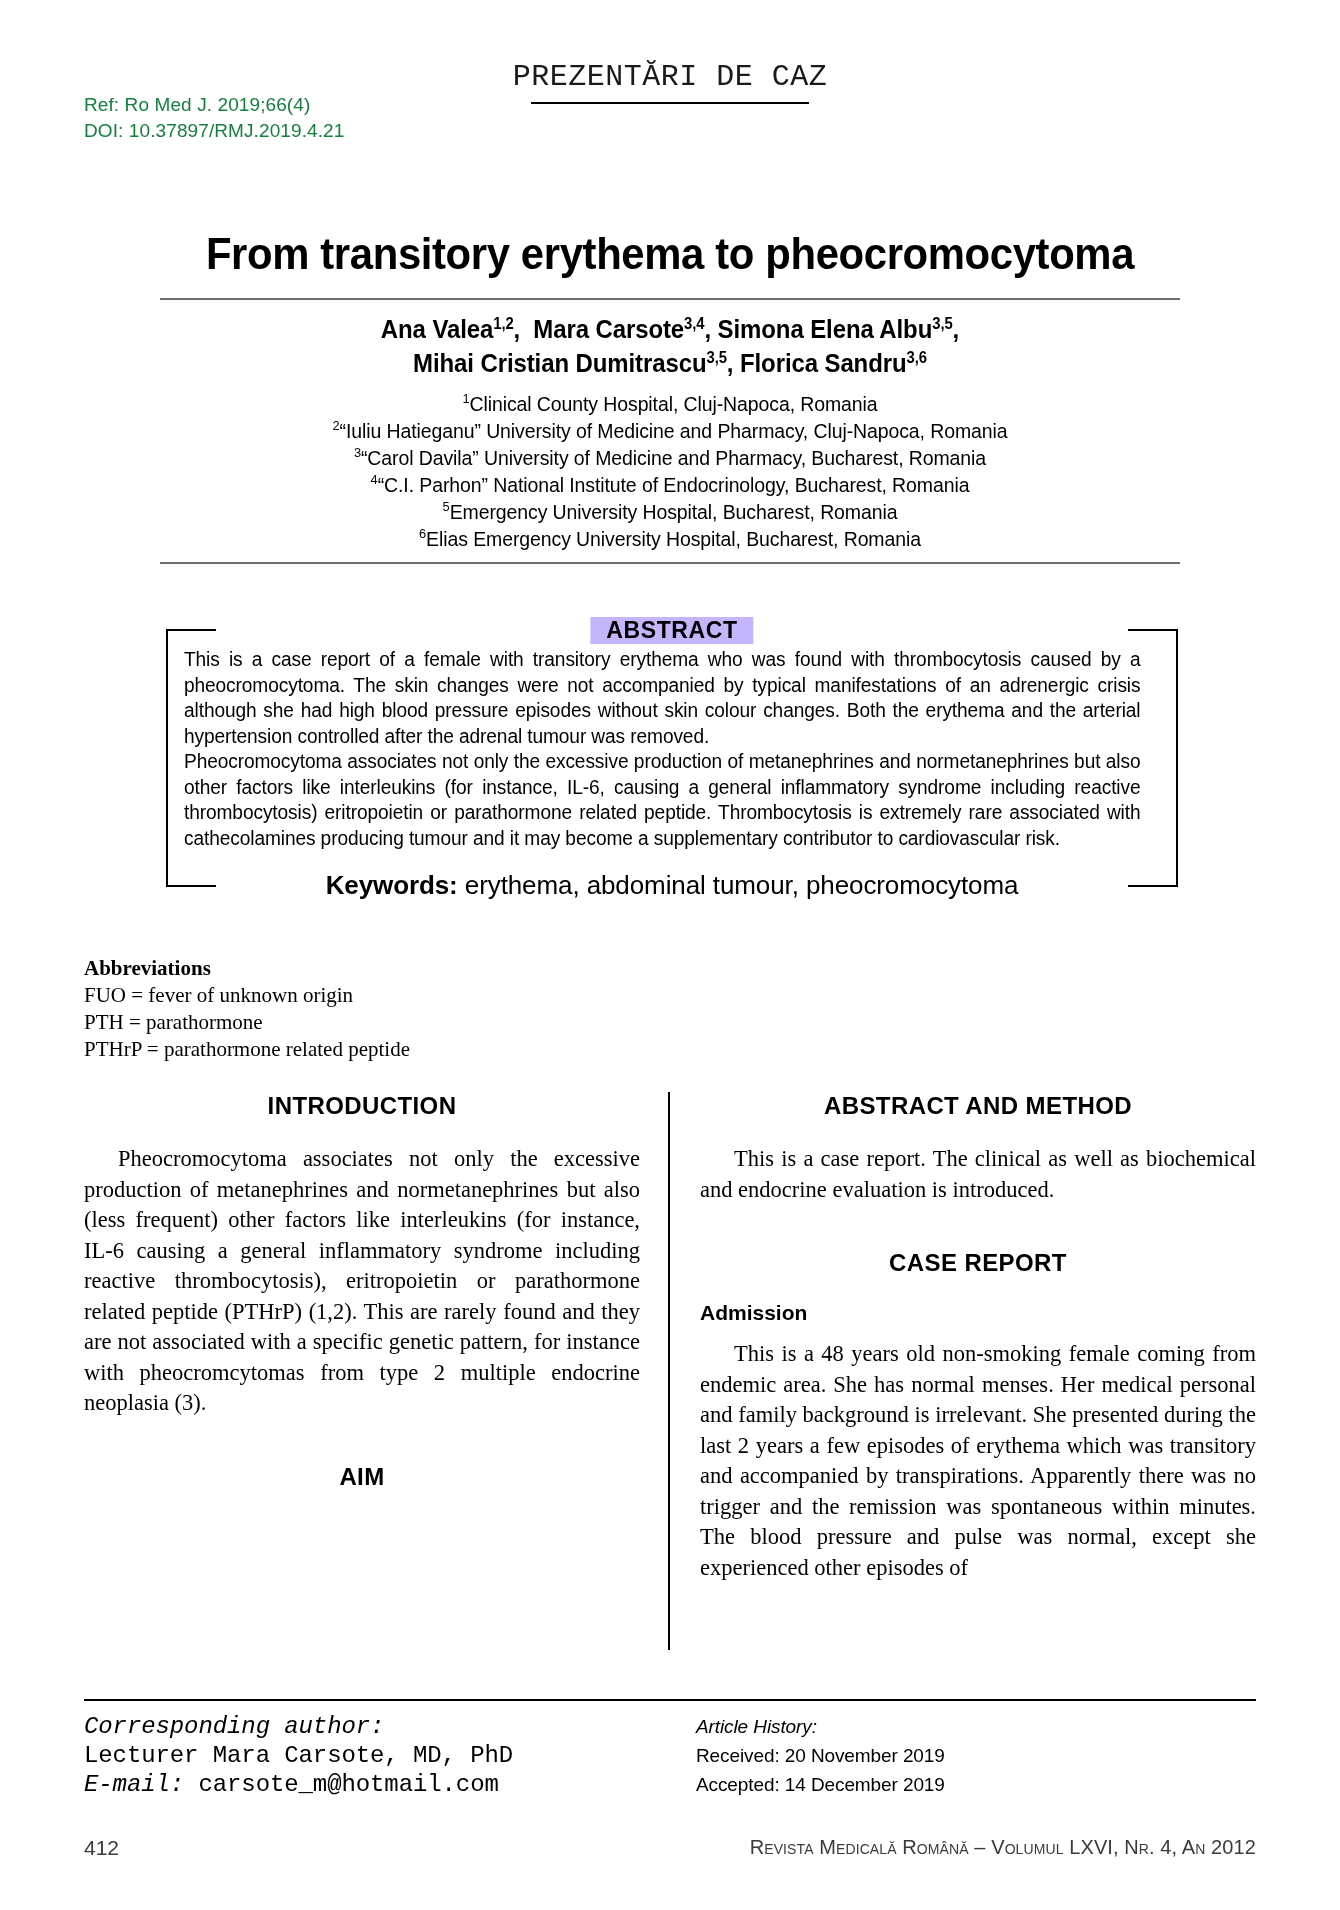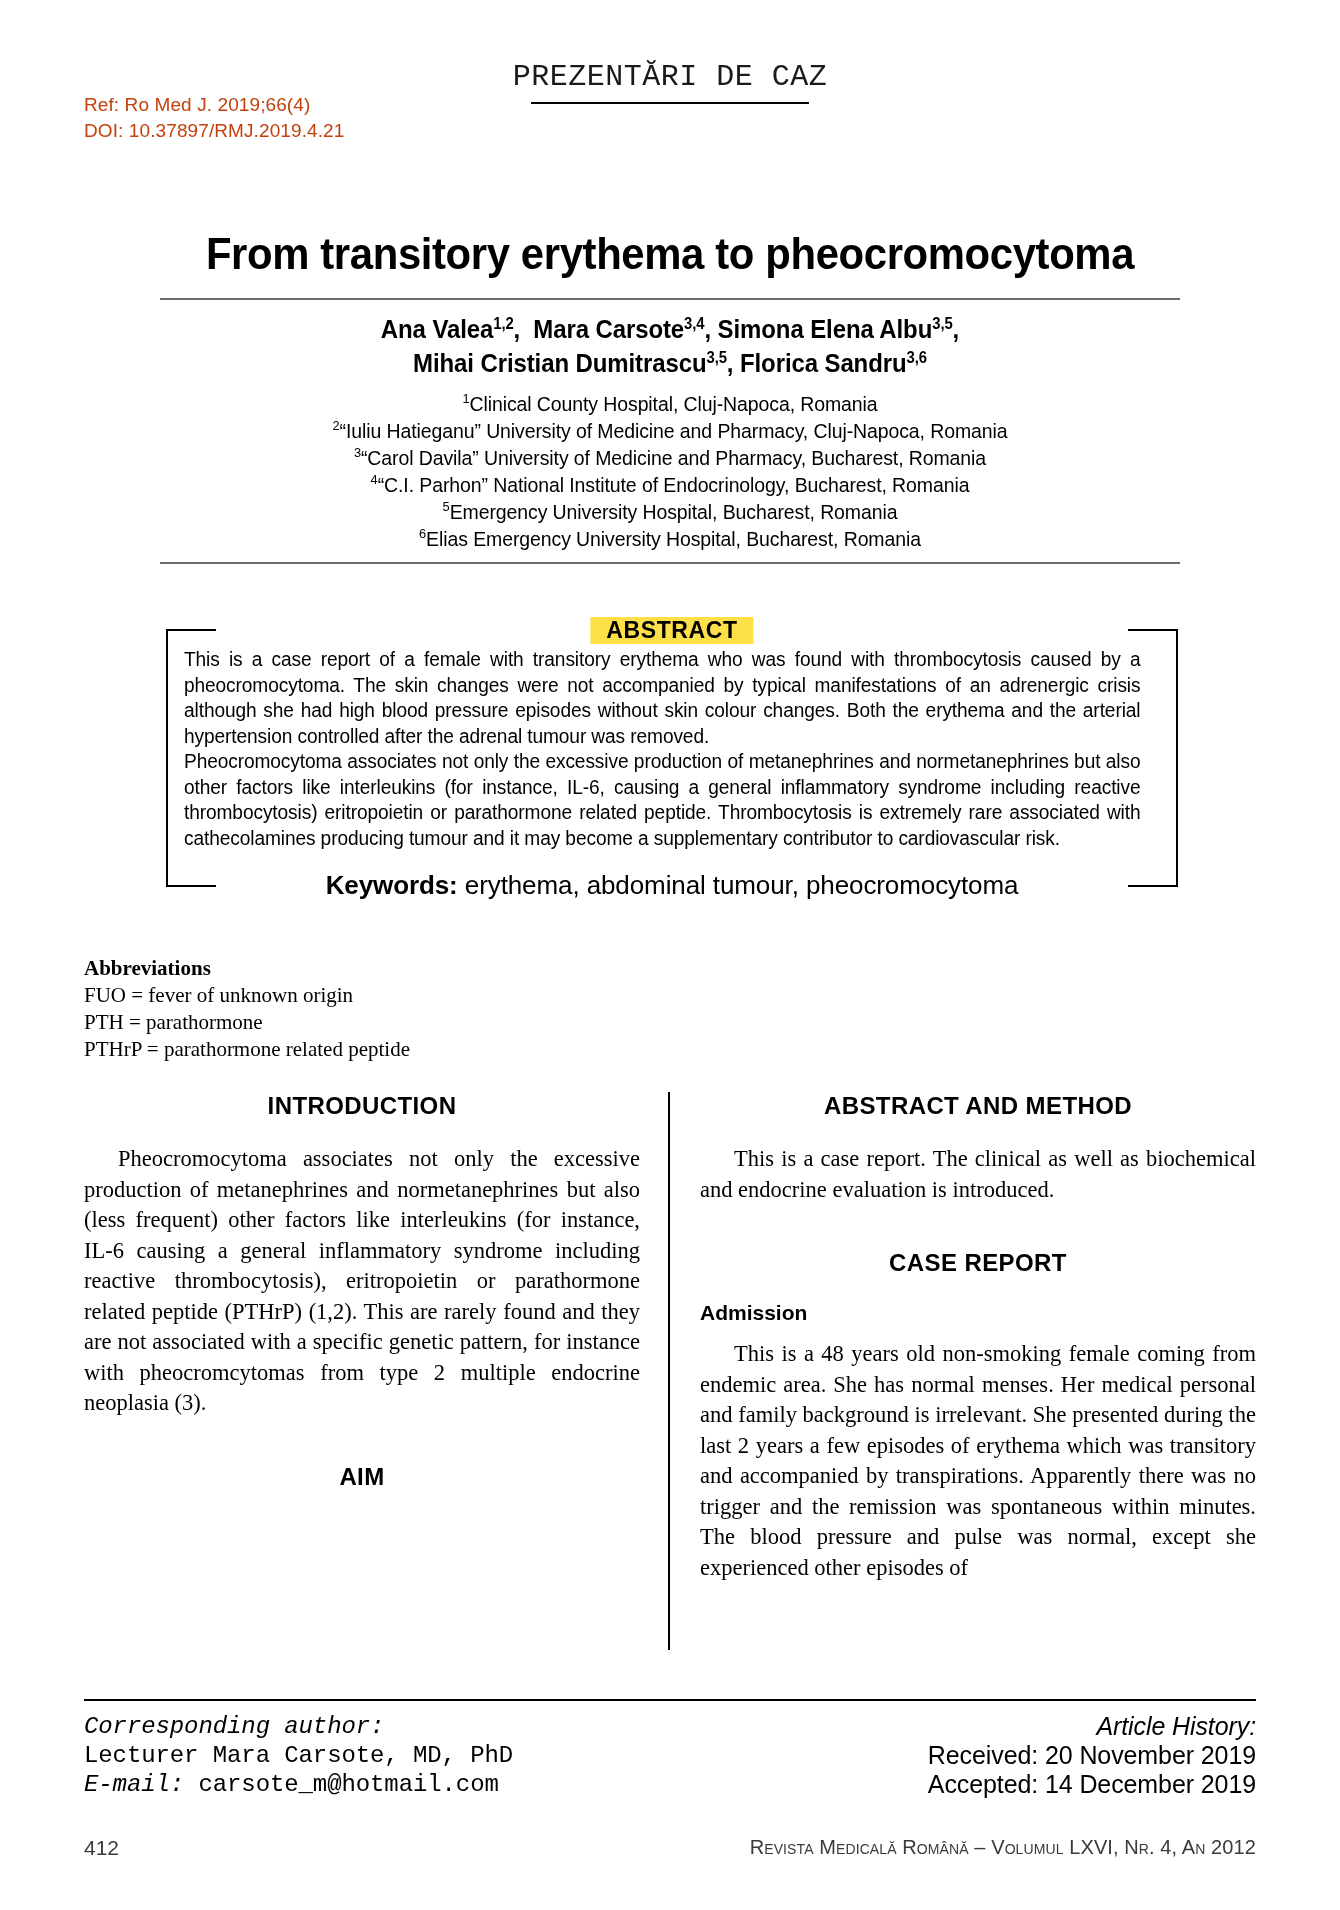--- a/index.html
+++ b/index.html
@@ -52,21 +52,21 @@
     height: 2px;
     background: #000;
   }
   .ref-block {
     position: absolute;
     left: 0;
     top: 32px;
     font-family: "Liberation Sans", "DejaVu Sans", sans-serif;
     font-size: 19px;
     line-height: 26px;
-    color: #c2410c;
+    color: #15803d;
     letter-spacing: 0.1px;
     font-stretch: condensed;
   }
   .ref-block div { white-space: nowrap; }
 
   
   .title-block {
     position: absolute;
     left: 160px;
     top: 228px;
@@ -129,21 +129,21 @@
     width: 1012px;
   }
   .abstract-heading {
     text-align: center;
     font-family: "Liberation Sans Narrow", "Liberation Sans", "DejaVu Sans Condensed", sans-serif;
     font-weight: bold;
     font-size: 23px;
     letter-spacing: 0.6px;
     position: relative;
     z-index: 3;
-    background: #fde047;
+    background: #c4b5fd;
     display: inline-block;
     padding: 0 16px;
     left: 50%;
     transform: translateX(-50%);
     margin-bottom: 2px;
   }
   .abstract-box {
     position: relative;
     border: 2px solid #000;
     box-sizing: border-box;
@@ -277,23 +277,22 @@
     font-family: Liberation Mono, monospace;
     font-size: 24px;
     line-height: 29px;
     letter-spacing: -0.1px;
   }
   .foot-right {
     position: absolute;
     right: 84px;
     top: 1712px;
     width: 560px;
-    text-align: right;
-    font-family: "Liberation Sans Narrow", "Liberation Sans", "DejaVu Sans Condensed", sans-serif;
-    font-size: 25px;
+    font-family: "Liberation Sans Narrow", "Liberation Sans", "DejaVu Sans Condensed", sans-serif;
+    font-size: 19px;
     line-height: 29px;
     letter-spacing: -0.1px;
   }
   .ital { font-style: italic; }
 
   .page-number {
     position: absolute;
     left: 84px;
     top: 1836px;
     font-family: "Liberation Sans Narrow", "Liberation Sans", "DejaVu Sans Condensed", sans-serif;

